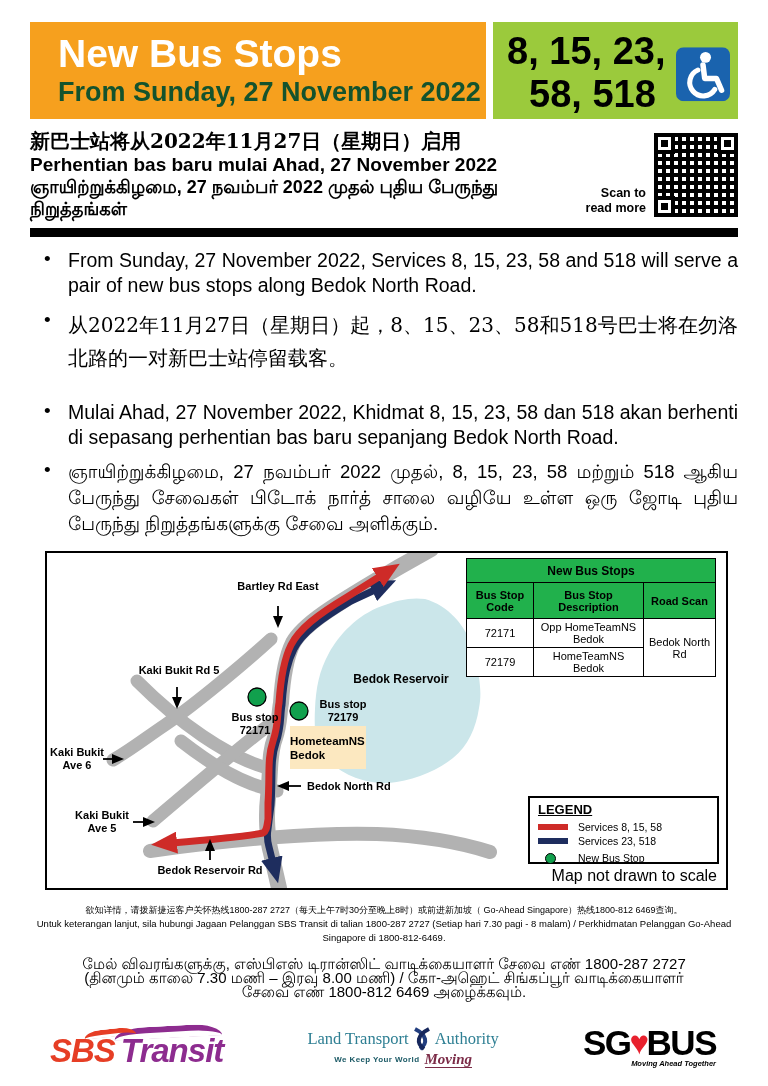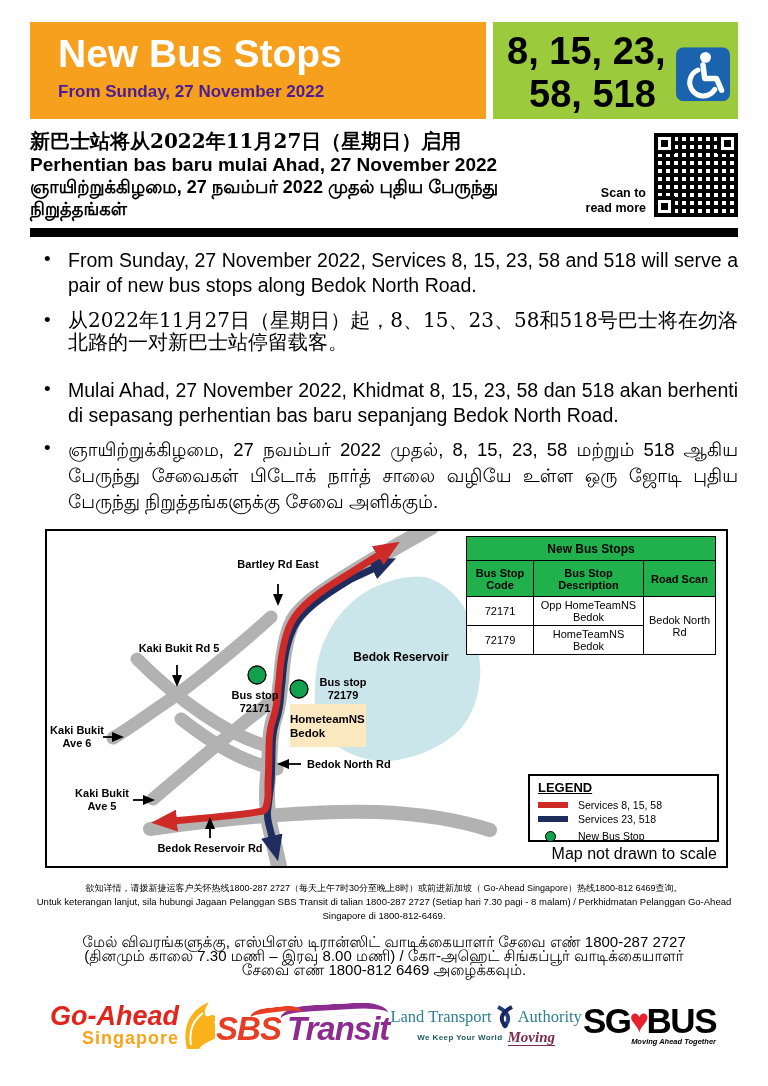--- a/index.html
+++ b/index.html
@@ -4,21 +4,21 @@
 <style>
   * { margin:0; padding:0; box-sizing:border-box; }
   html,body { background:#fff; }
   body { width:768px; height:1086px; font-family:"Liberation Sans", sans-serif; color:#000; overflow:hidden; }
   .poster { width:768px; height:1086px; padding:22px 30px 0 30px; position:relative; }
 
   
   .header-row { display:flex; gap:7px; }
   .header-orange { width:456px; height:97px; background:#F6A01E; padding:10px 0 0 28px; }
   .h-title { color:#fff; font-weight:bold; font-size:39px; line-height:44px; }
-  .h-sub   { color:#4c1d95; font-weight:bold; font-size:17px; line-height:32px; }
+  .h-sub   { color:#14532d; font-weight:bold; font-size:27px; line-height:32px; }
   .header-green { width:245px; height:97px; background:#9BCA3C; position:relative; padding:8px 0 0 14px; }
   .services-num { font-weight:bold; font-size:38px; line-height:43px; color:#000; letter-spacing:0; }
   .wc-icon { position:absolute; right:8px; top:50%; transform:translateY(-44%); }
 
   
   .subheader { position:relative; margin-top:10px; min-height:95px; }
   .sub-zh { font-weight:bold; font-size:20px; line-height:24px; font-family:"DejaVu Serif","Liberation Serif",serif; }
   .sub-ms { font-weight:bold; font-size:19px; line-height:23px; }
   .sub-ta { font-weight:bold; font-size:18px; line-height:22px; width:555px; }
   .qr { position:absolute; right:0; top:4px; width:84px; height:84px; background:#fff;
@@ -32,21 +32,21 @@
                 font-weight:bold; font-size:12.5px; line-height:15px; white-space:pre-line; }
 
   .black-bar { height:9px; background:#000; margin-top:4px; }
 
   
   .bullets { margin-top:11px; }
   .bullet { display:flex; padding-left:14px; }
   .bullet .bdot { width:24px; flex:none; font-size:19px; }
   .bullet .btxt { flex:1; text-align:justify; }
   .b-en { margin-bottom:11px; } .b-en .btxt { font-size:19.5px; line-height:25px; }
-  .b-zh { margin-bottom:25px; } .b-zh .btxt { font-family:"DejaVu Serif","Liberation Serif",serif; font-size:20px; line-height:22px; }
+  .b-zh { margin-bottom:25px; } .b-zh .btxt { font-family:"DejaVu Serif","Liberation Serif",serif; font-size:20px; line-height:33px; }
   .b-ms { margin-bottom:9px; }  .b-ms .btxt { font-size:19.5px; line-height:25px; }
   .b-ta .btxt { font-size:18.5px; line-height:26px; }
 
   
   .map-box { position:relative; width:683px; height:339px; margin:14px 0 0 15px; border:2px solid #000; background:#fff; }
   .map-svg { position:absolute; left:0; top:0; }
   .map-label { position:absolute; font-weight:bold; font-size:11px; line-height:13px; text-align:center; white-space:pre-line; }
   .lbl-reservoir { font-size:12px; }
   .hometeam { position:absolute; left:243px; top:173px; width:76px; height:43px; background:#FCE8C0;
               font-weight:bold; font-size:11.5px; line-height:14px; text-align:left; padding-top:8px; white-space:pre-line; }
@@ -256,30 +256,20 @@
     <div class="map-note">Map not drawn to scale</div>
   </div>
 
   <div class="footer-info">
     <div class="f-zh">欲知详情，请拨新捷运客户关怀热线1800-287 2727（每天上午7时30分至晚上8时）或前进新加坡（ Go-Ahead Singapore）热线1800-812 6469查询。</div>
     <div class="f-ms">Untuk keterangan lanjut, sila hubungi Jagaan Pelanggan SBS Transit di talian 1800-287 2727 (Setiap hari 7.30 pagi - 8 malam) / Perkhidmatan Pelanggan Go-Ahead Singapore di 1800-812-6469.</div>
     <div class="f-ta">மேல் விவரங்களுக்கு, எஸ்பிஎஸ் டிரான்ஸிட் வாடிக்கையாளர் சேவை எண் 1800-287 2727 (தினமும் காலை 7.30 மணி – இரவு 8.00 மணி) / கோ-அஹெட் சிங்கப்பூர் வாடிக்கையாளர் சேவை எண் 1800-812 6469 அழைக்கவும்.</div>
   </div>
 
   <div class="logos-row">
-    <div class="logo-goahead">
-      <div>
-        <span class="ga-line1">Go-Ahead</span>
-        <span class="ga-line2">Singapore</span>
-      </div>
-      <svg width="36" height="52" viewBox="0 0 36 52">
-        <path d="M8 50 C3 30 9 12 30 3 C23 13 26 19 30 17 C36 14 38 18 35 24 C40 22 42 27 38 31 C42 32 42 37 37 39 C32 42 24 44 20 50 Z" fill="#F9B21A"></path>
-        <path d="M12 46 C10 34 13 22 24 14" stroke="#fff" stroke-width="2" fill="none"></path>
-      </svg>
-    </div>
     <div class="logo-sbs">
       <i class="sbs-swoosh"></i>
       <i class="sbs-swoosh-red"></i>
       <span class="sbs1">SBS</span><span class="sbs2">Transit</span>
     </div>
     <div class="logo-lta">
       <div class="lta-top">
         <span>Land Transport</span>
         <svg width="20" height="24" viewBox="0 0 20 24">
           <path d="M3 2 C15 8 16 16 8 22" stroke="#223E7F" stroke-width="4" fill="none"></path>

